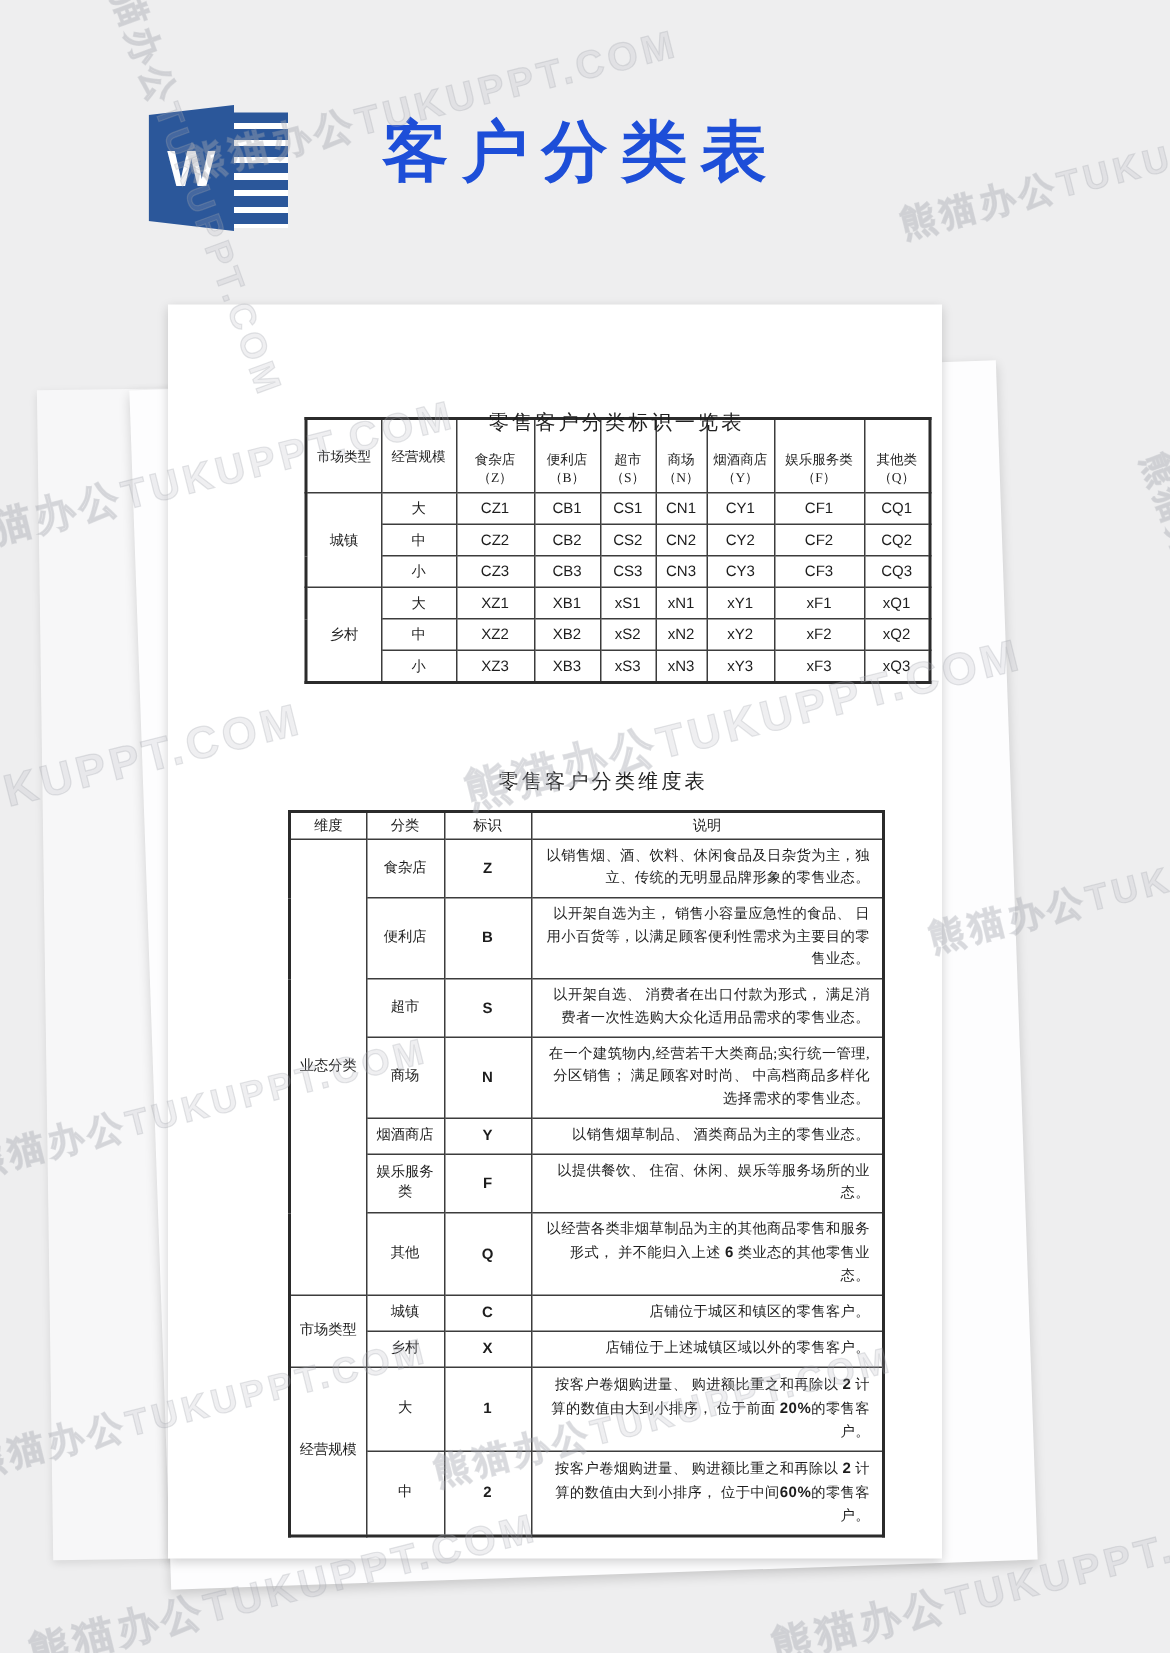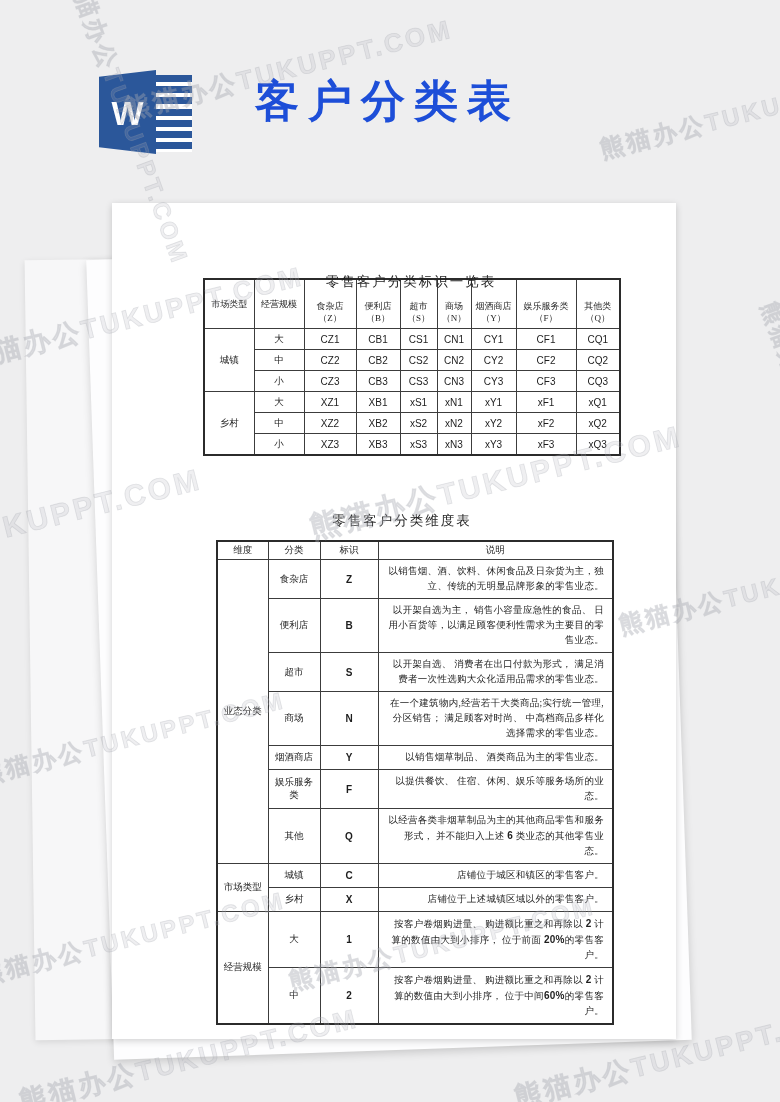--- a/index.html
+++ b/index.html
@@ -16,42 +16,42 @@
         background:repeating-linear-gradient(to bottom,#2b579a 0 7px,#ffffff 7px 11.2px);z-index:1;}
   h1.main-title{position:absolute;left:255px;top:72px;margin:0;font-family:"Liberation Serif","DejaVu Serif",serif;
         font-weight:700;font-size:44px;letter-spacing:9px;color:#1d4ed8;}
 
   
   .sheet{position:absolute;background:#fff;}
   .sheet3{left:30px;top:256px;width:600px;height:780px;transform:rotate(-0.8deg);
         background:#f7f7f8;box-shadow:0 2px 6px rgba(0,0,0,.10);}
   .sheet2{left:100px;top:250px;width:578px;height:800px;transform:rotate(-2deg);
         background:#fdfdfe;box-shadow:0 3px 8px rgba(0,0,0,.16);}
-  .page{position:absolute;left:112px;top:203px;width:564px;height:836px;background:#ffffff;
+  .page{position:absolute;left:112px;top:203px;width:516px;height:836px;background:#ffffff;
         box-shadow:0 2px 7px rgba(0,0,0,.18);}
 
   
   .tbl-title{position:absolute;text-align:center;font-family:"Liberation Serif","DejaVu Serif",serif;
         font-size:13.5px;letter-spacing:2px;color:#1f1f1f;z-index:3;white-space:nowrap;}
   .t1t{left:91px;top:70px;width:416px;}
   .t2t{left:92px;top:309px;width:396px;text-align:center;}
 
   table.doc-table{position:absolute;border-collapse:collapse;table-layout:fixed;
         border:2px solid #2b2b2b;background:transparent;z-index:2;
         font-family:"Liberation Serif","DejaVu Serif",serif;color:#1d1d1d;}
   .doc-table th,.doc-table td{border:1px solid #3c3c3c;text-align:center;padding:0;font-weight:400;}
 
   #t1{left:91px;top:75px;width:416px;}
   #t1 th{height:44px;font-size:9px;vertical-align:bottom;padding-bottom:4px;}
   #t1 th.mid{vertical-align:middle;padding-bottom:0;}
   #t1 th .ln{line-height:12px;}
   #t1 td{height:20px;font-size:10px;font-family:"Liberation Sans","DejaVu Sans",sans-serif;}
   #t1 td.cn{font-family:"Liberation Serif","DejaVu Serif",serif;font-size:9.5px;}
 
-  #t2{left:104px;top:337px;width:396px;}
+  #t2{left:80px;top:337px;width:396px;}
   #t2 th{height:17px;font-size:9.5px;vertical-align:middle;}
   #t2 td{font-size:9.5px;padding:4px 2px;line-height:13px;}
   #t2 td.code{font-family:"Liberation Sans","DejaVu Sans",sans-serif;font-weight:600;font-size:10px;}
   #t2 td.desc{text-align:right;padding:4px 8px;line-height:15px;letter-spacing:.3px;}
   #t2 td.desc b{font-family:"Liberation Sans","DejaVu Sans",sans-serif;font-size:10px;}
 
   
   .wm{position:absolute;font-family:"Liberation Sans","DejaVu Sans",sans-serif;font-weight:700;
       white-space:nowrap;letter-spacing:3px;color:rgba(173,176,183,.20);
       -webkit-text-stroke:.8px rgba(162,165,173,.28);

